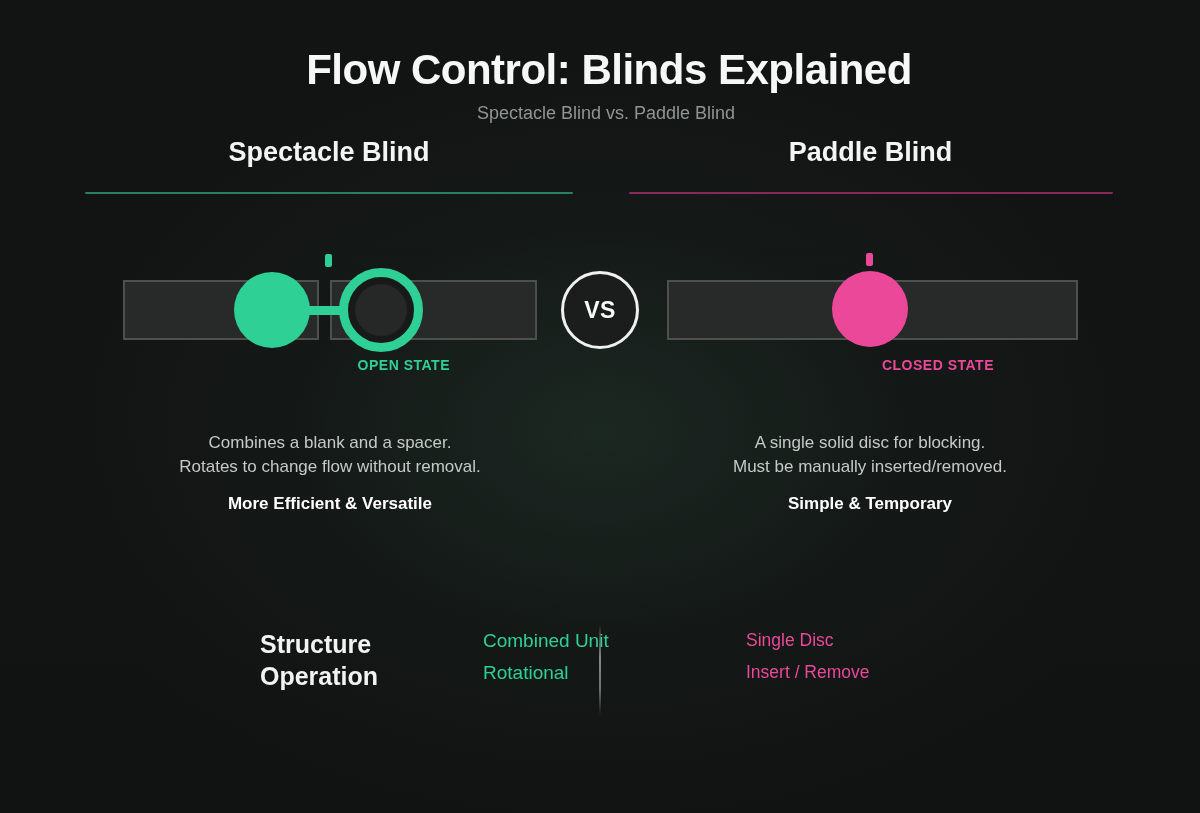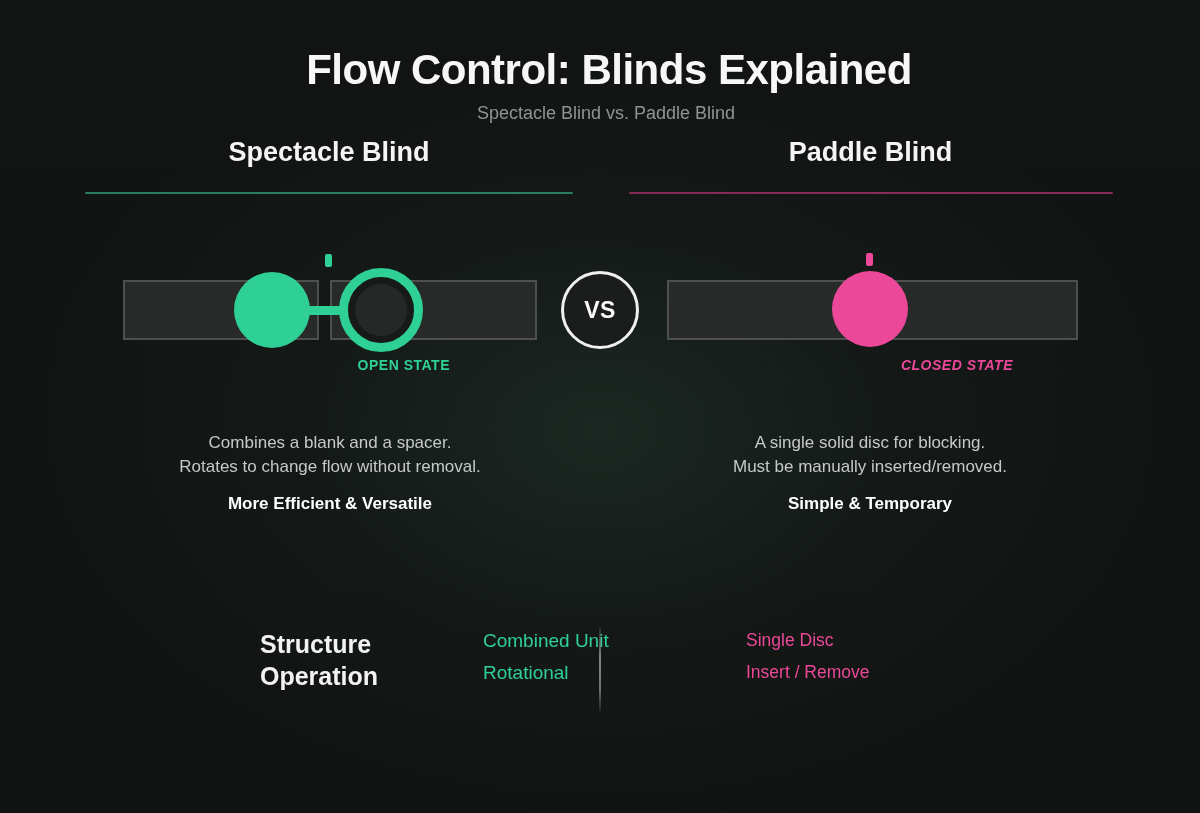--- a/index.html
+++ b/index.html
@@ -66,21 +66,21 @@
     position:absolute;width:7px;height:13px;border-radius:2px;
   }
   .tick.left{left:325px;top:254px;background:var(--teal);}
   .tick.right{left:866px;top:253px;background:var(--pink);}
 
   .state-label{
     position:absolute;top:357px;width:240px;text-align:right;
     font-size:14px;font-weight:bold;letter-spacing:0.5px;
   }
   .state-label.left{left:210px;color:var(--teal);}
-  .state-label.right{left:773px;color:var(--pink);font-style:italic;}
+  .state-label.right{left:754px;color:var(--pink);}
 
   .vs-badge{
     position:absolute;left:561px;top:271px;width:78px;height:78px;
     border-radius:50%;border:3px solid #f0f0f0;box-sizing:border-box;
     background:#1b1d1c;display:flex;align-items:center;justify-content:center;
     font-size:23px;font-weight:bold;color:#fafafa;letter-spacing:0.5px;
   }
   .paddle-disc{
     position:absolute;left:832px;top:271px;width:76px;height:76px;
     border-radius:50%;background:var(--pink);

